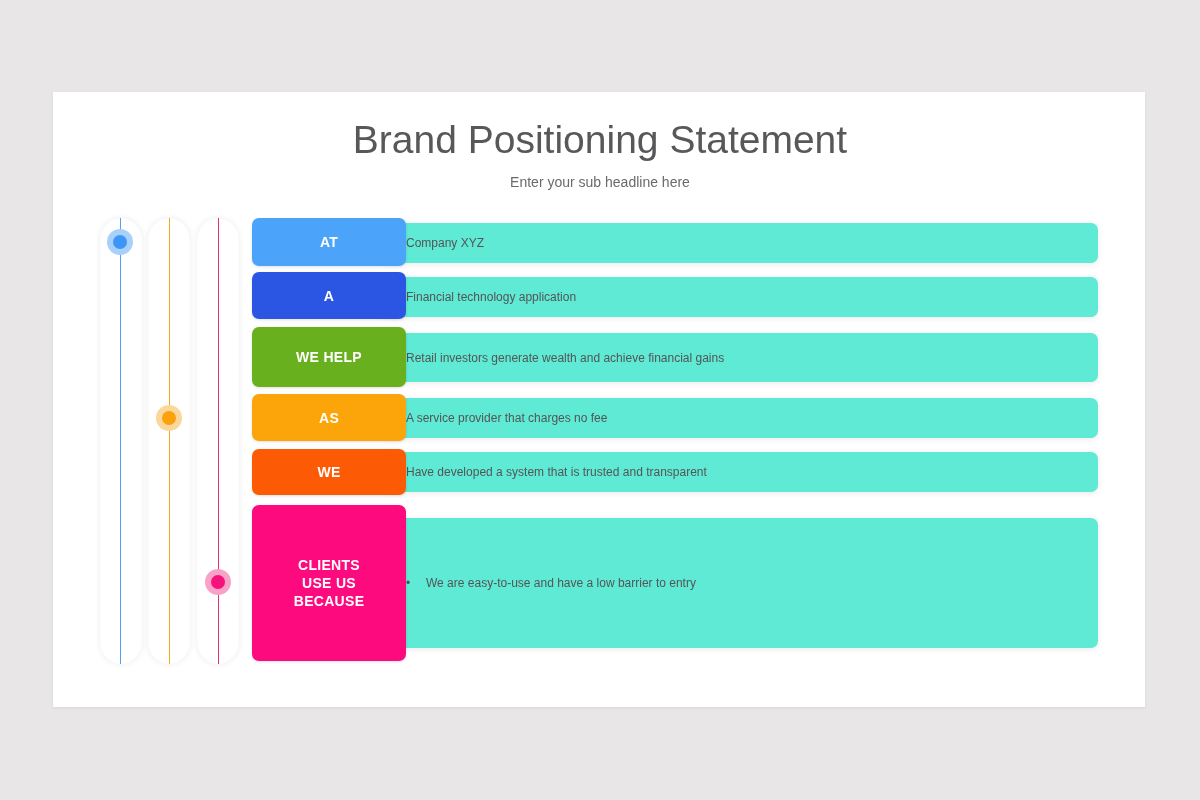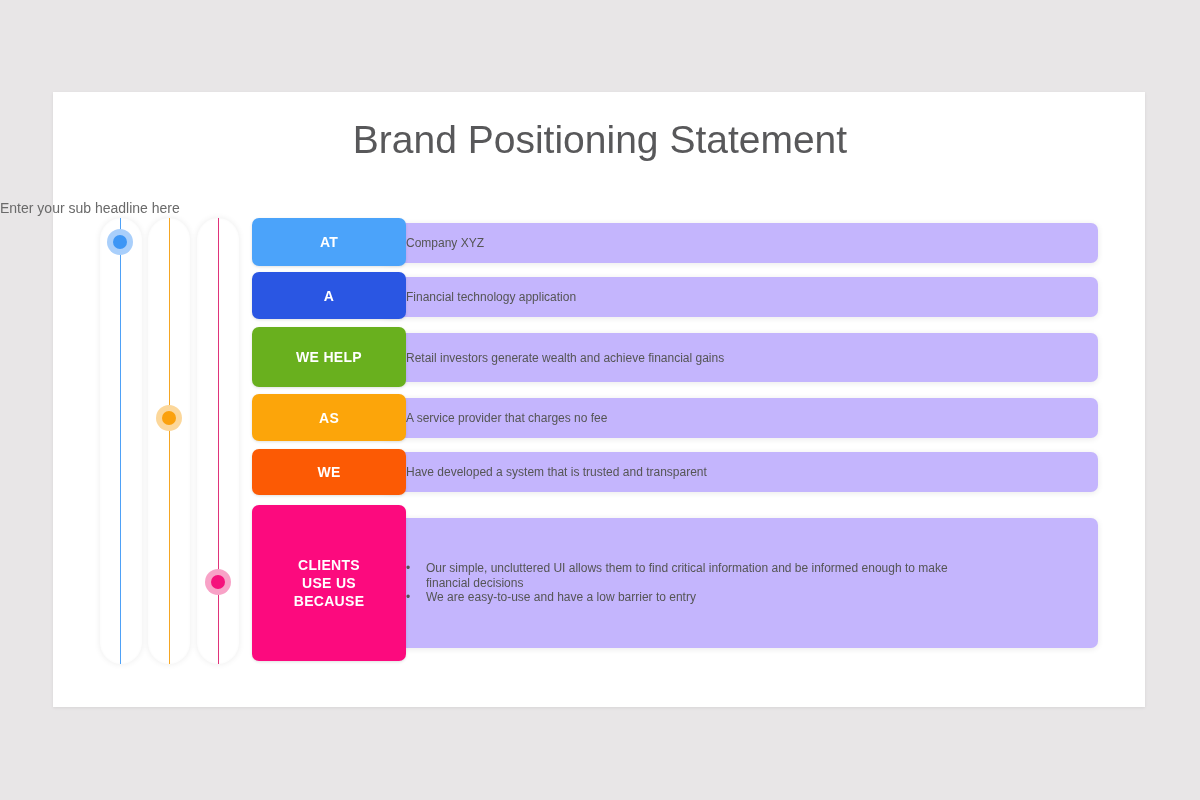--- a/index.html
+++ b/index.html
@@ -14,21 +14,21 @@
       background: #ffffff;
       box-shadow: 0 1px 3px rgba(0,0,0,0.08);
     }
     .title {
       position: absolute; left: 0; right: 0; top: 118px;
       text-align: center; font-size: 39px; color: #58585a;
       font-weight: normal; letter-spacing: 0px;
     }
     .subtitle {
       position: absolute; left: 0; right: 0; top: 174px;
-      text-align: left; font-size: 14px; color: #6a6a6a; margin-top: 26px;
+      text-align: center; font-size: 14px; color: #6a6a6a;
     }
     .pill {
       position: absolute; top: 218px; width: 42px; height: 446px;
       background: #ffffff; border-radius: 21px;
       box-shadow: 0 0 6px rgba(0,0,0,0.08), inset 0 0 3px rgba(0,0,0,0.03);
     }
     .vline {
       position: absolute; top: 218px; width: 1px; height: 446px;
     }
     .dot {
@@ -40,21 +40,21 @@
     .tag {
       position: absolute; left: 252px; width: 154px;
       border-radius: 7px; color: #ffffff; font-weight: bold;
       font-size: 14px; display: flex; align-items: center; justify-content: center;
       text-align: center; line-height: 18px; letter-spacing: 0.3px;
       box-shadow: 0 1px 3px rgba(0,0,0,0.12);
       z-index: 2;
     }
     .card {
       position: absolute; left: 380px; width: 718px;
-      background: #c4b5fd; border-radius: 7px;
+      background: #5eead4; border-radius: 7px;
       box-shadow: 0 1px 6px rgba(0,0,0,0.09);
       display: flex; align-items: center;
       padding-left: 26px; font-size: 12px; color: #555;
       z-index: 1;
     }
     .card ul { list-style: none; padding-left: 0; }
     .card li { position: relative; padding-left: 20px; line-height: 14.5px; max-width: 580px; }
     .card li::before {
       content: "\2022"; position: absolute; left: 0; top: 0; color: #555;
     }
@@ -113,17 +113,16 @@
     <span>Have developed a system that is trusted and transparent</span>
   </div>
 
   <div class="tag" id="tag5" style="top: 505px; height: 156px; flex-direction: column; background: rgb(252, 10, 126);">
     <span>CLIENTS</span>
     <span>USE US</span>
     <span>BECAUSE</span>
   </div>
   <div class="card" style="top:518px; height:130px;">
     <ul>
-      <li>Our simple, uncluttered UI allows them to find critical information and be informed enough to make financial decisions</li>
       <li>We are easy-to-use and have a low barrier to entry</li>
     </ul>
   </div>
 </div>
 
 </body></html>

